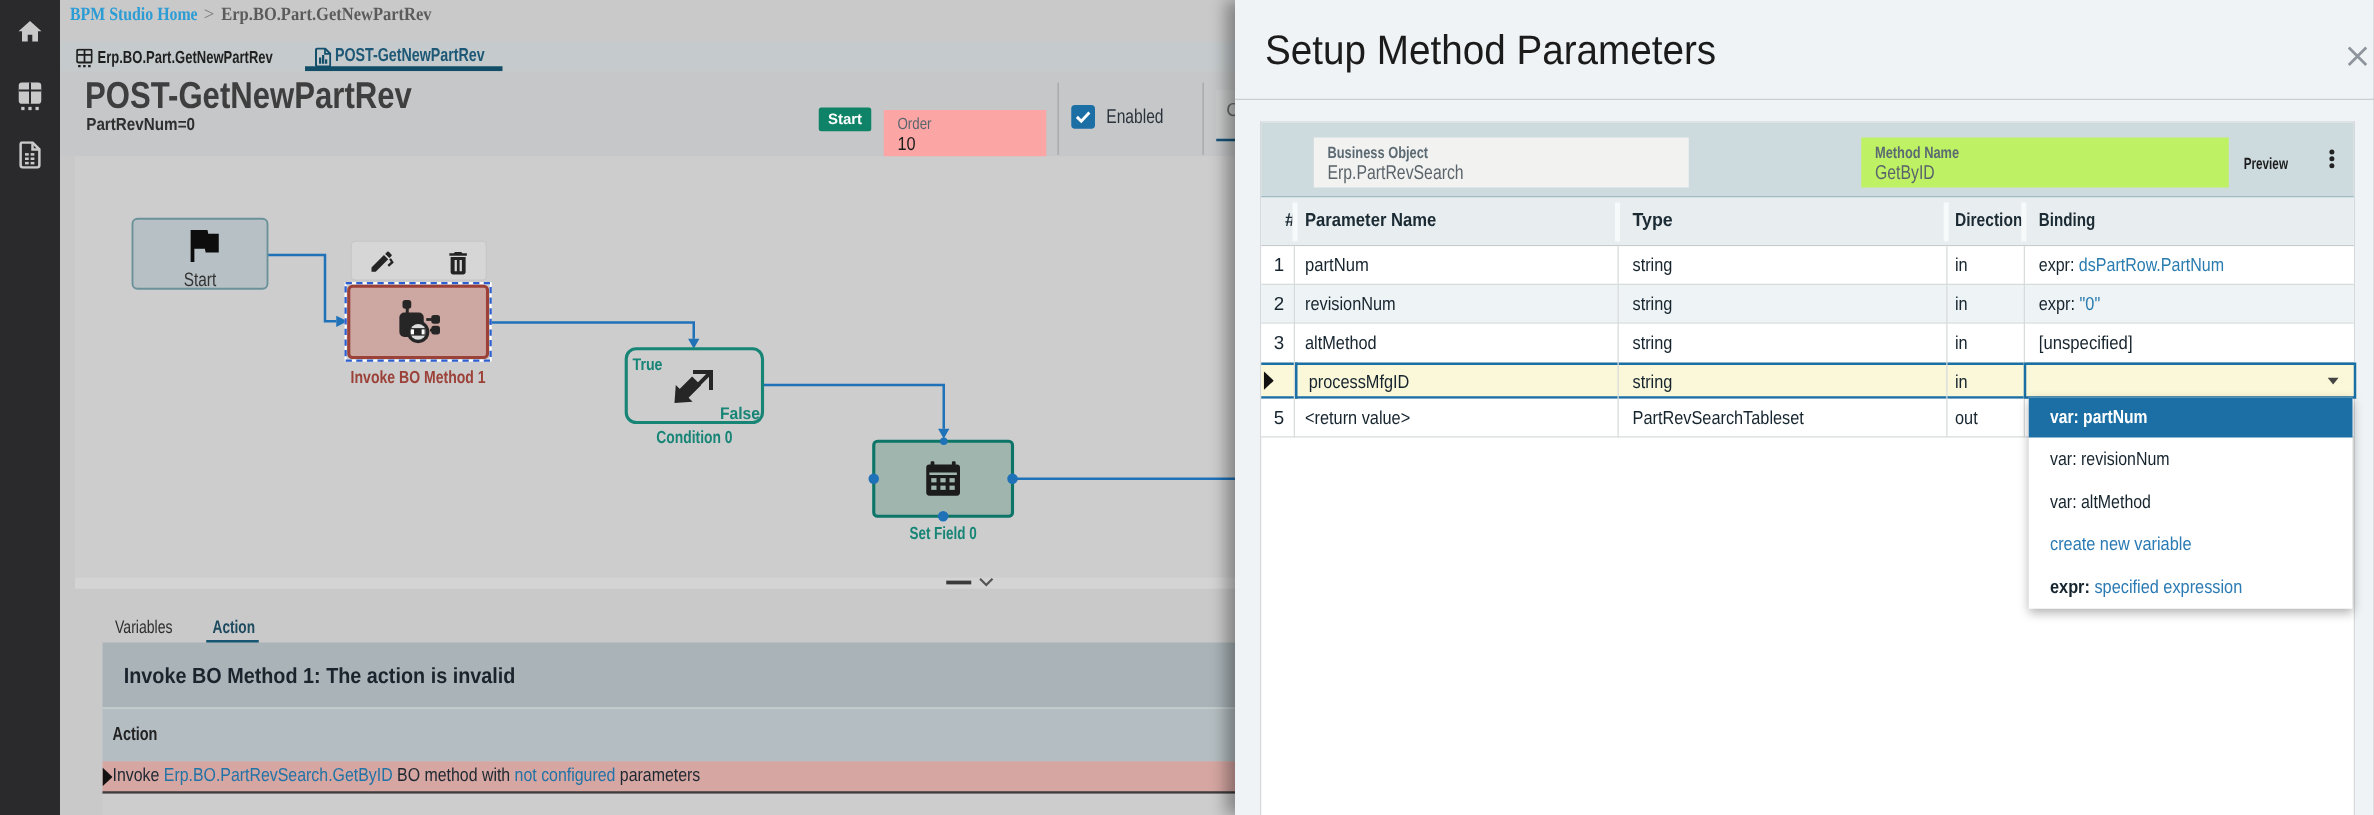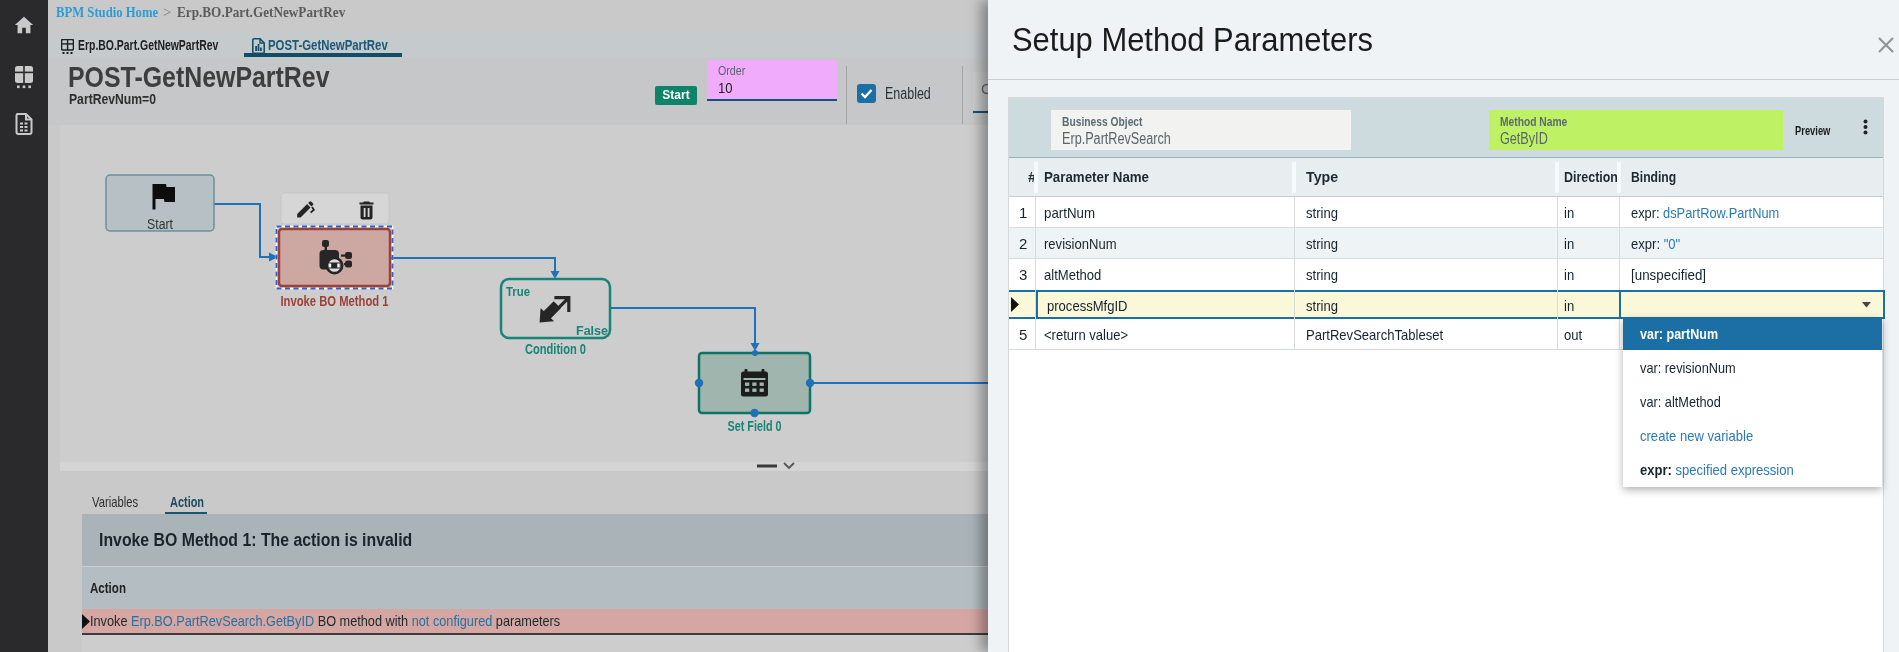--- a/index.html
+++ b/index.html
@@ -57,21 +57,21 @@
     <rect x="5.6" y="6" width="1.8" height="7" fill="#14506c"></rect>
     <rect x="8" y="9.5" width="1.8" height="3.5" fill="#14506c"></rect>
 </svg>
 <div class="abs t" style="left:268px;top:36px;font-size:15px;font-weight:bold;color:#1d5876;transform:scaleX(0.76);">POST-GetNewPartRev</div>
 <div class="abs" style="left:244px;top:53px;width:158px;height:4px;background:#124d68;"></div>
 
 <div class="abs" style="left:48px;top:57px;width:1851px;height:68px;background:#c6c7c8;"></div>
 <div class="abs t" style="left:68px;top:60px;font-size:30px;font-weight:bold;color:#3e3e3e;transform:scaleX(0.83);">POST-GetNewPartRev</div>
 <div class="abs t" style="left:69px;top:91px;font-size:14px;font-weight:bold;color:#2f2f2f;transform:scaleX(0.87);">PartRevNum=0</div>
 <div class="abs" style="left:655px;top:86px;width:42px;height:19px;background:#0e8368;border-radius:2px;text-align:center;line-height:19px;font-size:12px;font-weight:bold;color:#fff;">Start</div>
-<div class="abs" style="left:707px;top:60px;width:130px;height:41px;background:#f0abfc;border-bottom:2px solid #15537a;">
+<div class="abs" style="left:707px;top:88px;width:130px;height:41px;background:#fca5a5;border-bottom:2px solid #15537a;">
   <div class="abs t" style="left:11px;top:3px;font-size:13px;color:#5a666c;transform:scaleX(0.82);">Order</div>
   <div class="abs t" style="left:11px;top:19px;font-size:15px;color:#1d1d1d;transform:scaleX(0.87);">10</div>
 </div>
 <div class="abs" style="left:846px;top:66px;width:1px;height:58px;background:#a3a6a7;"></div>
 <div class="abs" style="left:857px;top:84px;width:19px;height:19px;background:#1b6fa5;border-radius:3px;">
   <svg width="19" height="19" viewBox="0 0 19 19">
       <path d="M4.5 9.5 L8 13 L14.5 6" fill="none" stroke="#fff" stroke-width="2.3"></path>
     </svg>
 </div>
 <div class="abs t" style="left:885px;top:85px;font-size:16px;color:#2a333b;transform:scaleX(0.78);">Enabled</div>

